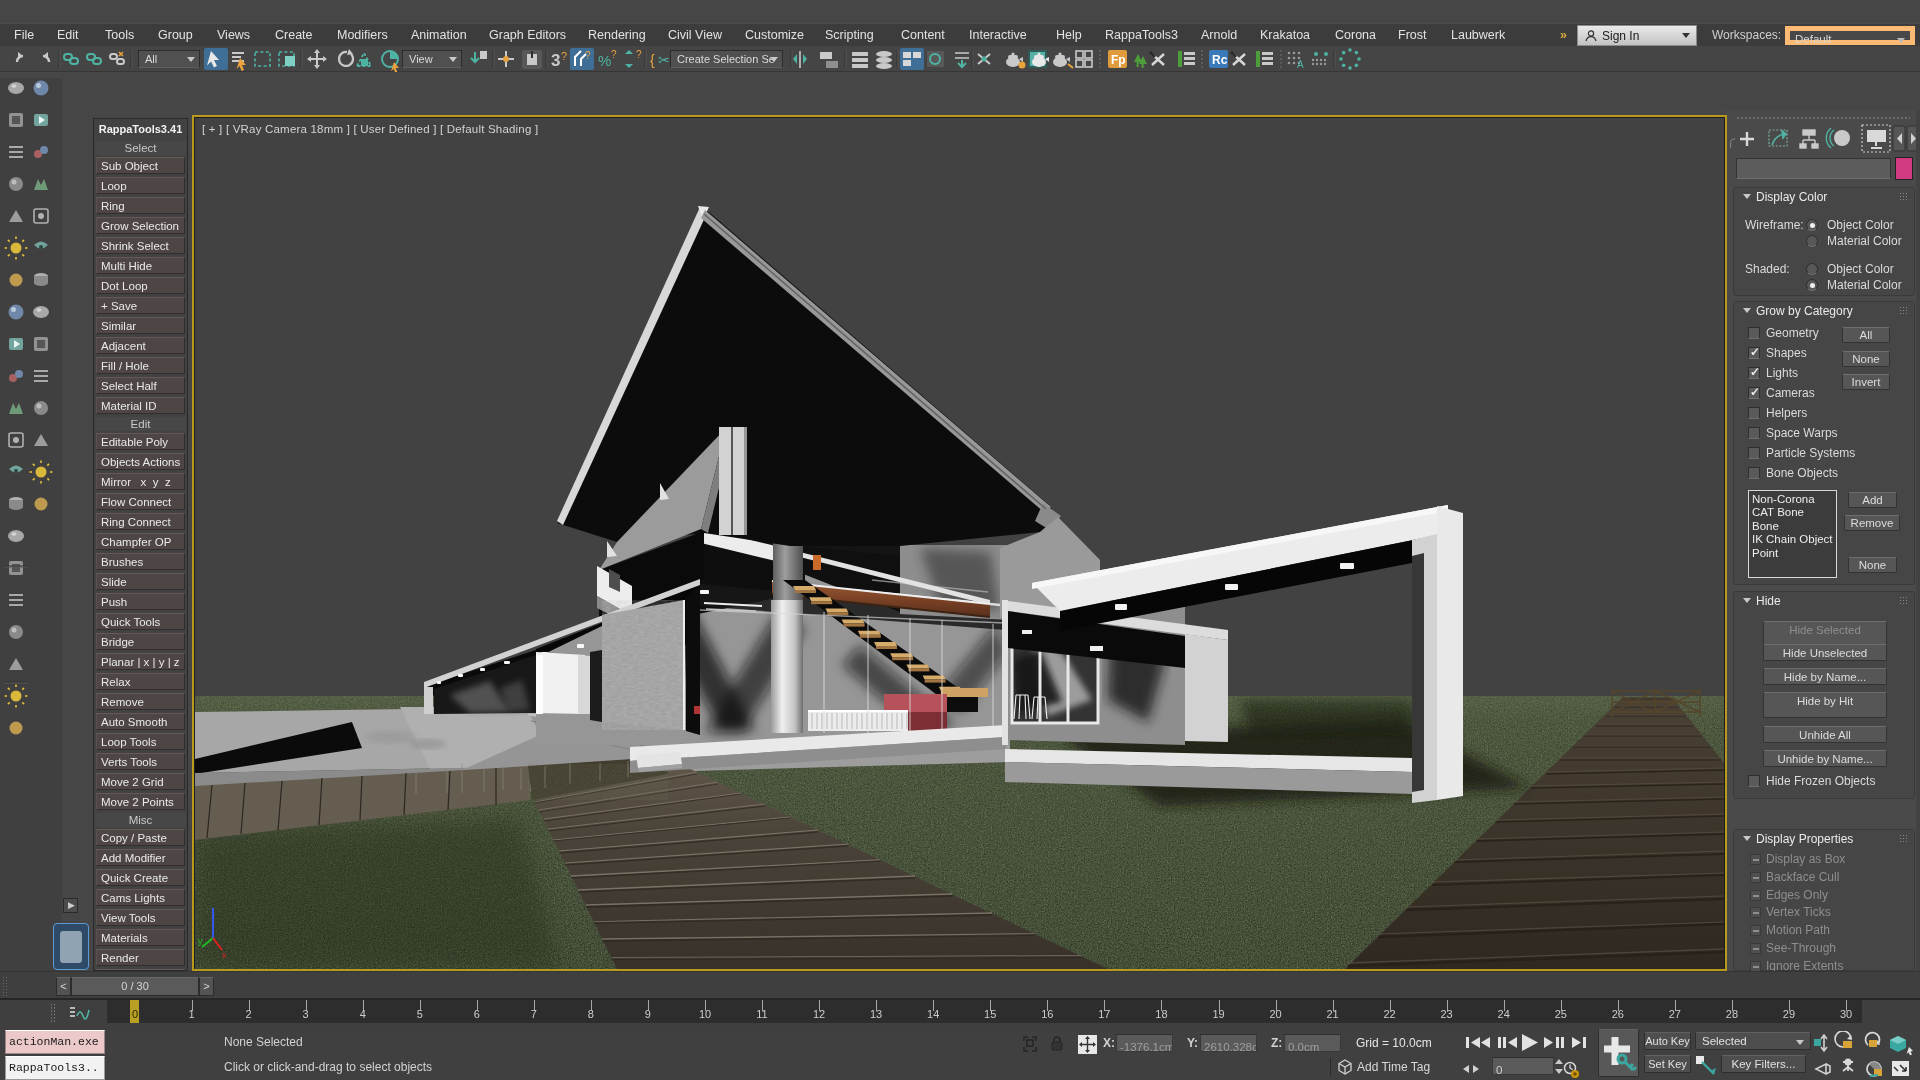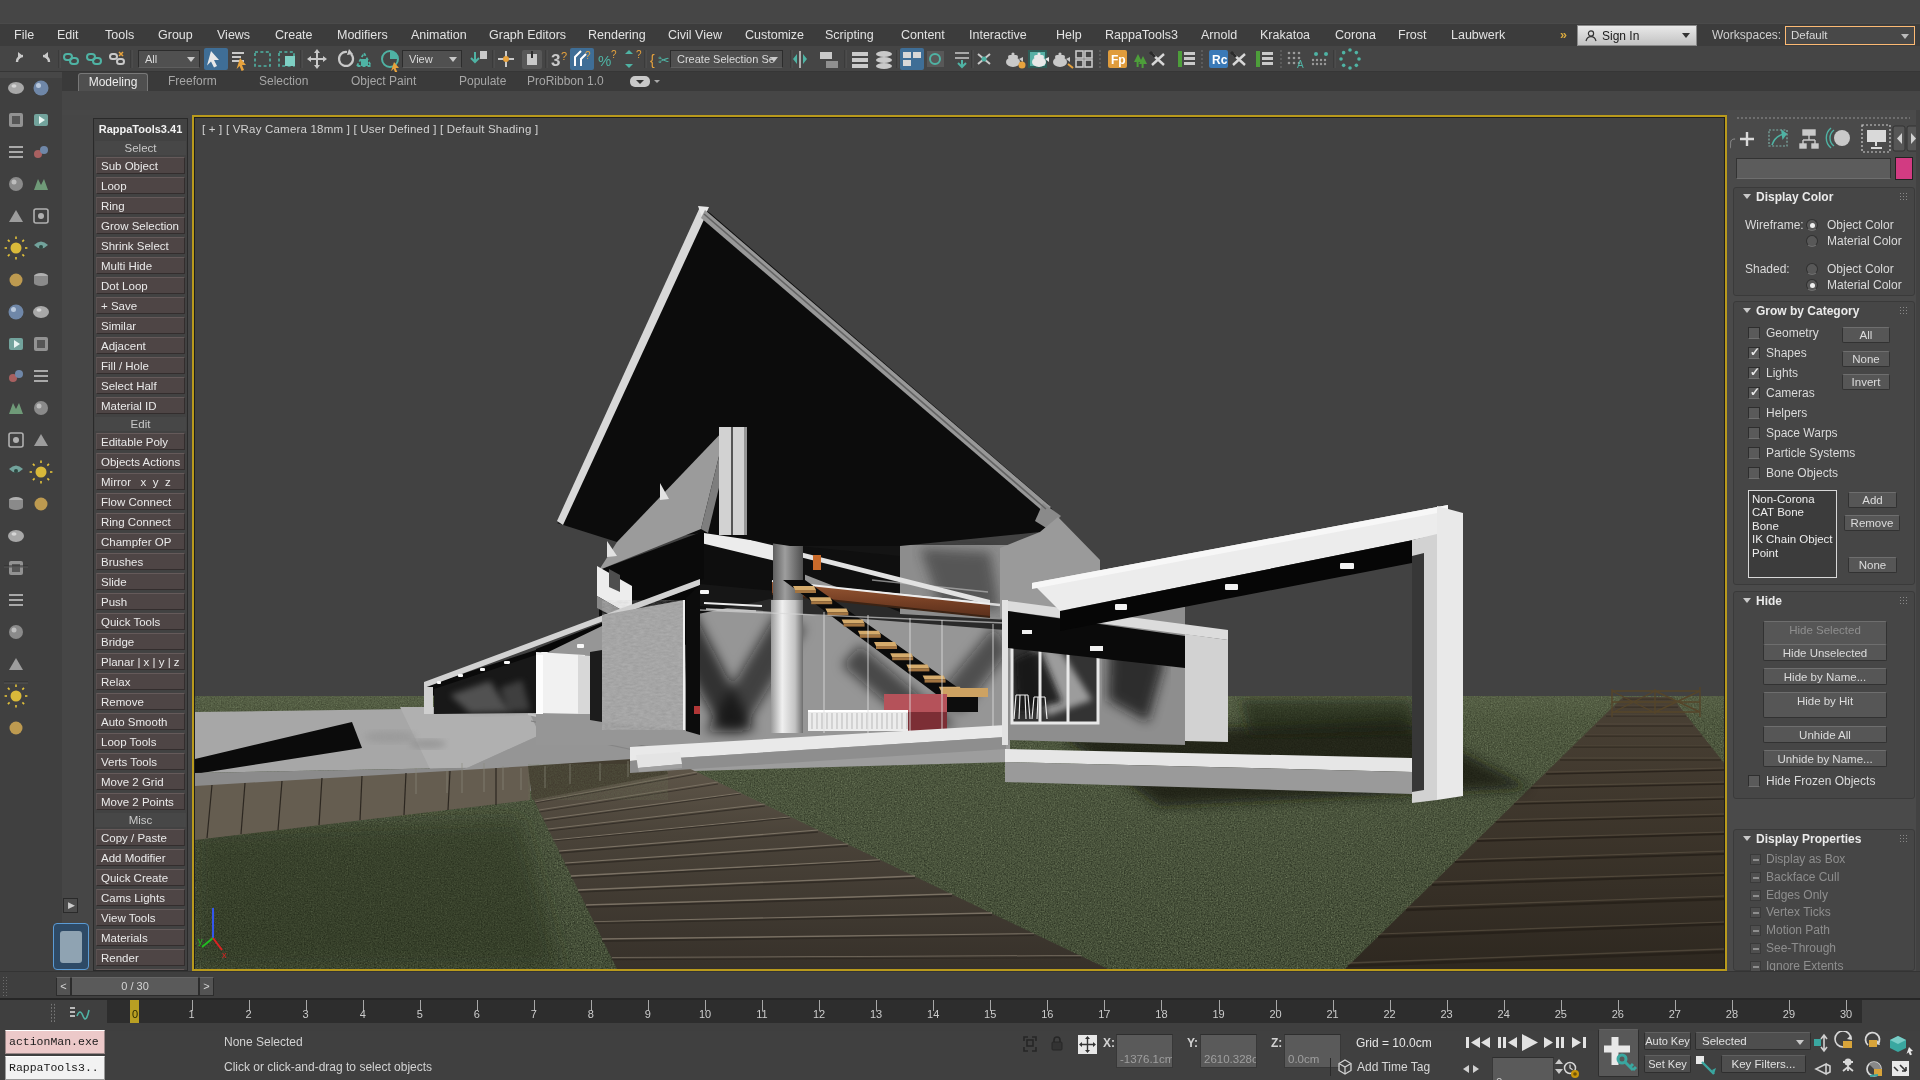--- a/index.html
+++ b/index.html
@@ -28,21 +28,21 @@
 .rhd{position:absolute;left:1px;width:91px;background:#474747;color:#c9c9c9;font-size:11.5px;
  text-align:center;height:14px;line-height:14px}
 .rbt{position:absolute;left:2px;width:89px;height:17px;background:#4e4545;color:#eaeaea;font-size:11.5px;
  line-height:16px;padding-left:4px;border:1px solid #332d2d;border-top-color:#655a5a;border-left-color:#5a5050;
  white-space:nowrap;overflow:hidden}
 #viewport{left:192px;top:115px;width:1535px;height:856px;background:#1e1e1e;border:2px solid #b99a1c}
 #vpsvg{position:absolute;left:1px;top:1px}
 .vplabel{position:absolute;left:8px;top:6px;font-size:11.5px;color:#d2d2d2;letter-spacing:.2px}
 #rightpanel{left:1727px;top:110px;width:193px;height:861px;background:#4a4a4a;font-size:12px;color:#dcdcdc}
 .roll{position:absolute;left:6px;width:182px;background:#464646;border:1px solid #3a3a3a;border-radius:3px}
-.roll .hd{position:absolute;left:0;top:0;width:100%;height:17px;font-weight:bold;font-size:12px;color:#eaeaea}
+.roll .hd{position:absolute;left:0;top:0;width:100%;height:17px;font-weight:normal;font-size:12px;color:#eaeaea}
 .roll .hd .tri{position:absolute;left:9px;top:6px;width:0;height:0;border-left:4px solid transparent;
  border-right:4px solid transparent;border-top:5px solid #c9c9c9}
 .roll .hd .trc{position:absolute;left:9px;top:4px;width:0;height:0;border-top:4px solid transparent;
  border-bottom:4px solid transparent;border-left:5px solid #c9c9c9}
 .roll .hd .tx{position:absolute;left:22px;top:2px}
 .roll .hd .grip{position:absolute;right:5px;top:4px;width:10px;height:9px;
  background-image:radial-gradient(#8a8a8a 1px,transparent 1px);background-size:3px 3px}
 .pbtn{position:absolute;background:#565656;border:1px solid #323232;border-top-color:#6e6e6e;
  border-radius:2px;color:#dcdcdc;font-size:11.5px;text-align:center}
 .pbtn.dis{color:#8e8e8e}
@@ -57,21 +57,21 @@
 #timeslider{left:0;top:971px;width:1920px;height:29px;background:#3f3f3f;border-top:1px solid #343434;border-bottom:2px solid #262626}
 .tsb{position:absolute;top:5px;height:19px;background:#535353;border:1px solid #2c2c2c;border-top-color:#666;
  color:#d5d5d5;font-size:11px;text-align:center;line-height:17px}
 #ruler{left:0;top:1000px;width:1920px;height:31px;background:#3f3f3f}
 #rulerstrip{position:absolute;left:107px;top:0px;width:1755px;height:23px;background:#2d2d2d}
 .fnum{position:absolute;top:8px;font-size:11px;color:#cccccc;transform:translateX(-50%)}
 .ftick{position:absolute;top:0;width:1px;height:11px;background:#a8a8a8}
 #statusbar{left:0;top:1031px;width:1920px;height:49px;background:#404040;color:#d2d2d2;font-size:12px}
 .mono{font-family:Liberation Mono, monospace}
 .sfield{position:absolute;height:18px;background:#5a5a5a;border:1px solid #383838;border-top-color:#2e2e2e;
- color:#9f9f9f;font-size:11.5px;line-height:16px;padding:16px 3px;overflow:hidden;white-space:nowrap}
+ color:#9f9f9f;font-size:11.5px;line-height:16px;padding:4px 3px;overflow:hidden;white-space:nowrap}
 .sbtn{position:absolute;background:#4e4e4e;border:1px solid #2e2e2e;border-top-color:#606060;
  color:#e0e0e0;font-size:11.5px;text-align:center;border-radius:2px}
 </style></head>
 <body>
 <div id="app">
 <div id="menubar" class="abs">
       <span class="mi" style="left:14px">File</span>
       <span class="mi" style="left:57px">Edit</span>
       <span class="mi" style="left:105px">Tools</span>
       <span class="mi" style="left:158px">Group</span>
@@ -96,21 +96,21 @@
 <span class="mi" style="left:1560px;color:#d9a93f;font-weight:bold">»</span>
 <div class="abs" style="left:1577px;top:1px;width:120px;height:21px;background:linear-gradient(#e9e9e9,#c2c2c2);border:1px solid #8a8a8a">
 <svg class="abs" style="left:6px;top:3px" width="14" height="14" viewBox="0 0 14 14">
 <circle cx="7" cy="4.5" r="2.6" fill="none" stroke="#333" stroke-width="1.2"></circle>
 <path d="M2 12c.7-3 2.6-4.3 5-4.3s4.3 1.3 5 4.3" fill="none" stroke="#333" stroke-width="1.2"></path>
         </svg>
 <span class="abs" style="left:24px;top:3px;font-size:12px;color:#1a1a1a">Sign In</span>
 <span class="abs" style="right:6px;top:7px;width:0;height:0;border-left:4px solid transparent;border-right:4px solid transparent;border-top:5px solid #333"></span>
       </div>
 <span class="mi" style="left:1712px;color:#cfcfcf;font-size:12px">Workspaces:</span>
-<div class="abs" style="left:1785px;top:2px;width:130px;height:19px;background:#484848;border:1px solid #fdba74">
+<div class="abs" style="left:1785px;top:2px;width:130px;height:19px;background:#484848;border:5px solid #fdba74">
 <span class="abs" style="left:5px;top:2px;font-size:11.5px;color:#d8d8d8">Default</span>
 <span class="abs" style="right:5px;top:7px;width:0;height:0;border-left:4px solid transparent;border-right:4px solid transparent;border-top:5px solid #bbb"></span>
       </div>
     </div>
 <div id="toolbar" class="abs">
       <svg class="abs" style="left:0;top:0" width="1920" height="26" viewBox="0 0 1920 26">
         <path d="M17 16c0-4 3-6 6-6l-0 0" fill="none" stroke="#c9c9c9" stroke-width="2.4"></path>
         <path d="M23 10l-5-4v8z" fill="#c9c9c9"></path>
         <path d="M49 16c0-4-3-6-6-6" fill="none" stroke="#c9c9c9" stroke-width="2.4"></path>
         <path d="M43 10l5-4v8z" fill="#c9c9c9"></path>
@@ -300,33 +300,20 @@
           <circle cx="1343.64364519662" cy="19.37155817783589" r="1.8"></circle>
           <circle cx="1341.000011414452" cy="13.014333876248381" r="1.8"></circle>
           <circle cx="1343.6233821072694" cy="6.648721053983709" r="1.8"></circle>
           <circle cx="1349.9784991969896" cy="4.000025682510538" r="1.8"></circle>
           <circle cx="1356.3461990610758" cy="6.618326436020049" r="1.8"></circle>
         </g>
       </svg>
 <div class="tbdd" style="left:138px;width:62px">All<span class="ar"></span></div>
 <div class="tbdd" style="left:402px;width:60px">View<span class="ar"></span></div>
 <div class="tbdd" style="left:670px;width:113px">Create Selection Se<span class="ar"></span></div>
-    </div>
-<div id="ribbonrow1" class="abs">
-      <div class="rtabA" style="left:78px;width:70px">Modeling</div>
-<span class="rtab" style="left:168px">Freeform</span>
-      <span class="rtab" style="left:259px">Selection</span>
-      <span class="rtab" style="left:351px">Object Paint</span>
-      <span class="rtab" style="left:459px">Populate</span>
-      <span class="rtab" style="left:527px">ProRibbon 1.0</span>
-<svg class="abs" style="left:630px;top:4px" width="30" height="12" viewBox="0 0 30 12">
-<rect x="0" y="0" width="20" height="11" rx="5" fill="#c9c9c9"></rect>
-        <path d="M6 4l4 4 4-4z" fill="#333"></path>
-<path d="M24 4l3 3 3-3z" fill="#aaa"></path>
-      </svg>
     </div>
 <div id="ribbongap" class="abs"></div>
 <div id="lefttools" class="abs"><svg width="62" height="899" viewBox="0 0 62 899">
         <rect x="0" y="0" width="62" height="6" fill="#474747"></rect>
         <ellipse cx="16" cy="16" rx="8" ry="6" fill="#a8a8a8"></ellipse>
         <ellipse cx="14" cy="14" rx="2.5" ry="1.8" fill="#d5d5d5"></ellipse>
         <rect x="9" y="41" width="14" height="14" rx="2" fill="#929292"></rect>
         <rect x="12" y="44" width="8" height="8" fill="#565656"></rect>
         <g stroke="#a9a9a9" stroke-width="2">
           <path d="M9 75h14M9 80h14M9 85h14"></path>

